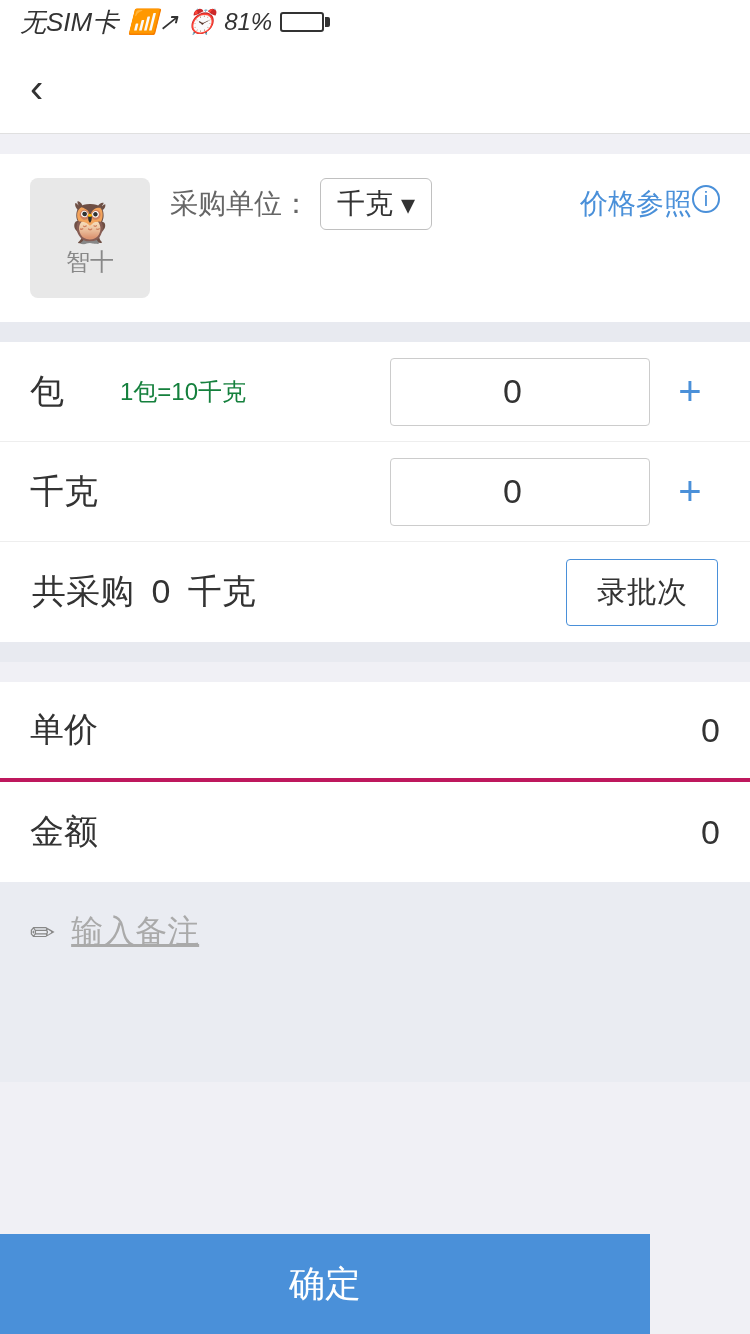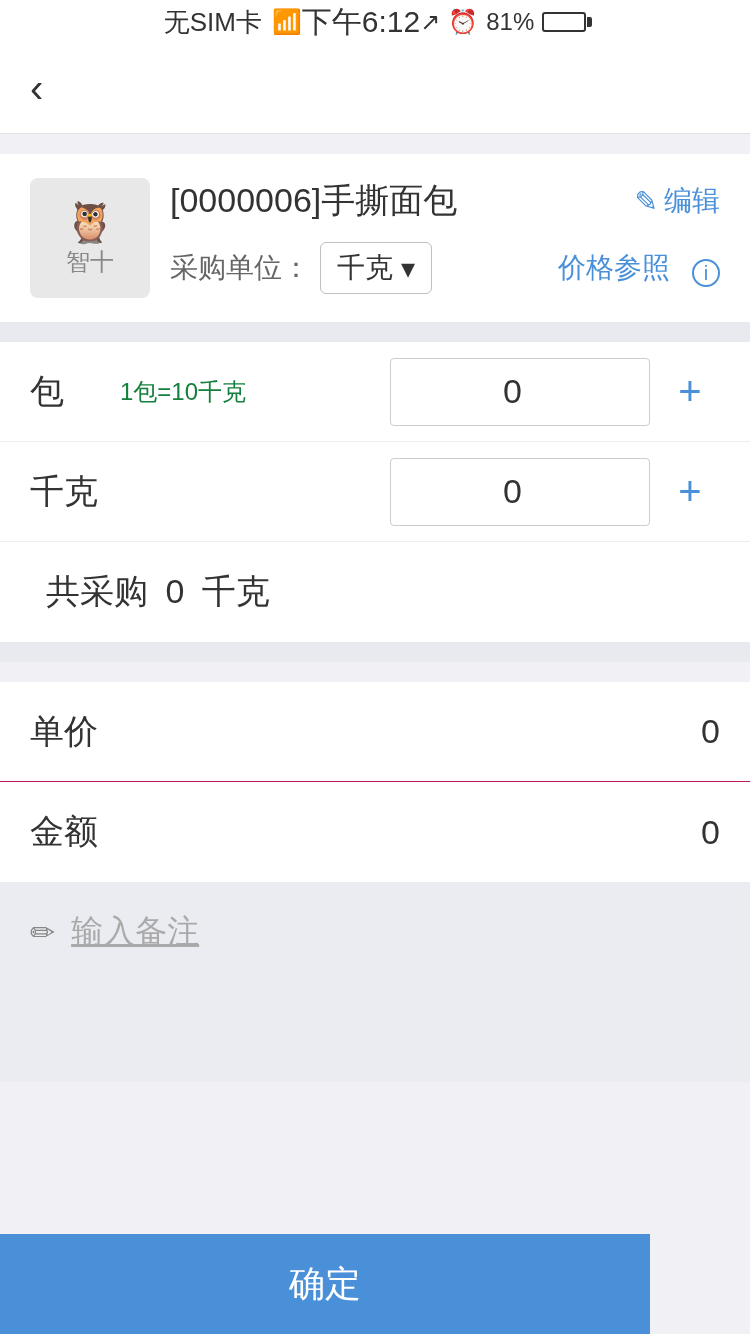--- a/index.html
+++ b/index.html
@@ -13,24 +13,25 @@
       color: #333;
     }
 
     
     .status-bar {
       width: 750px;
       height: 44px;
       background: #fff;
       display: flex;
       align-items: center;
-      justify-content: center;
+      justify-content: flex-start;
       padding: 0 20px;
       font-size: 26px;
       color: #333;
+      font-style: italic;
     }
     .status-left { display: flex; align-items: center; gap: 10px; }
     .status-center { font-size: 30px; font-weight: 500; }
     .status-right { display: flex; align-items: center; gap: 8px; font-size: 24px; }
     .battery-icon {
       width: 44px; height: 20px; border: 2px solid #333; border-radius: 3px; position: relative; display: inline-block;
     }
     .battery-icon::after {
       content: ''; position: absolute; right: -8px; top: 50%; transform: translateY(-50%);
       width: 5px; height: 10px; background: #333; border-radius: 0 2px 2px 0;
@@ -126,22 +127,22 @@
       background: #fff;
       display: flex;
       align-items: center;
       gap: 8px;
       cursor: pointer;
     }
     .price-ref {
       color: #4a90d9;
       font-size: 28px;
       display: flex;
-      align-items: flex-end;
-      gap: 22px;
+      align-items: flex-start;
+      gap: 0;
       cursor: pointer;
     }
     .price-ref .info-circle {
       width: 28px; height: 28px; border: 2px solid #4a90d9; border-radius: 50%;
       display: flex; align-items: center; justify-content: center;
       font-size: 20px; color: #4a90d9;
     }
 
     
     .section-divider {
@@ -199,21 +200,21 @@
       color: #4a90d9;
       cursor: pointer;
       font-weight: 300;
     }
 
     
     .summary-row {
       display: flex;
       align-items: center;
       justify-content: space-between;
-      padding: 0 46px;
+      padding: 0 32px;
       height: 100px;
       background: #fff;
     }
     .summary-text {
       font-size: 34px;
       color: #333;
     }
     .batch-btn {
       border: 1px solid #4a90d9;
       border-radius: 4px;
@@ -228,21 +229,21 @@
     .price-section {
       background: #fff;
       margin-top: 20px;
     }
     .price-row {
       display: flex;
       align-items: center;
       justify-content: space-between;
       padding: 0 30px;
       height: 100px;
-      border-bottom: 1px solid #be185d;
+      border-bottom: 4px solid #be185d;
     }
     .price-row-label {
       font-size: 34px;
       color: #333;
     }
     .price-row-value {
       font-size: 34px;
       color: #333;
     }
 
@@ -284,50 +285,40 @@
     .wifi-icon { font-size: 24px; }
   </style>
 </head>
 <body>
 
 <div class="status-bar">
   <div class="status-left">
     <span>无SIM卡</span>
     <span class="wifi-icon">📶</span>
   </div>
-  <div class="status-center">下午6:12</div>
   <div class="status-right">
     <span>↗</span>
     <span>⏰</span>
     <span>81%</span>
     <span class="battery-icon">
       <span class="battery-fill"></span>
     </span>
   </div>
 </div>
 
 <div class="nav-bar">
   <span class="nav-back">‹</span>
 </div>
 
 <div class="product-card">
   <div class="product-image">
     <span class="owl-logo">🦉</span>
     <span>智十</span>
   </div>
   <div class="product-info">
-    <div class="product-name-row">
-      <span class="product-name">
-        <span>[0000006]</span><span>手撕面包</span>
-      </span>
-      <span class="edit-btn">
-        <span>✎</span>
-        <span>编辑</span>
-      </span>
-    </div>
     <div class="purchase-unit-row">
       <div style="display:flex;align-items:center;gap:10px;">
         <span class="unit-label">采购单位：</span>
         <span class="unit-selector">
           <span>千克</span>
           <span>▾</span>
         </span>
       </div>
       <span class="price-ref">
         <span>价格参照</span>
@@ -358,20 +349,21 @@
     </div>
   </div>
 </div>
 
 <div class="summary-row">
   <span class="summary-text">
     <span>共采购</span>
     <span style="margin:0 8px;">0</span>
     <span>千克</span>
   </span>
+  <span class="batch-btn">录批次</span>
 </div>
 
 <div class="section-divider"></div>
 
 <div class="price-section">
   <div class="price-row">
     <span class="price-row-label">单价</span>
     <span class="price-row-value">0</span>
   </div>
   <div class="price-row" style="border-bottom:none;text-align:right;">

